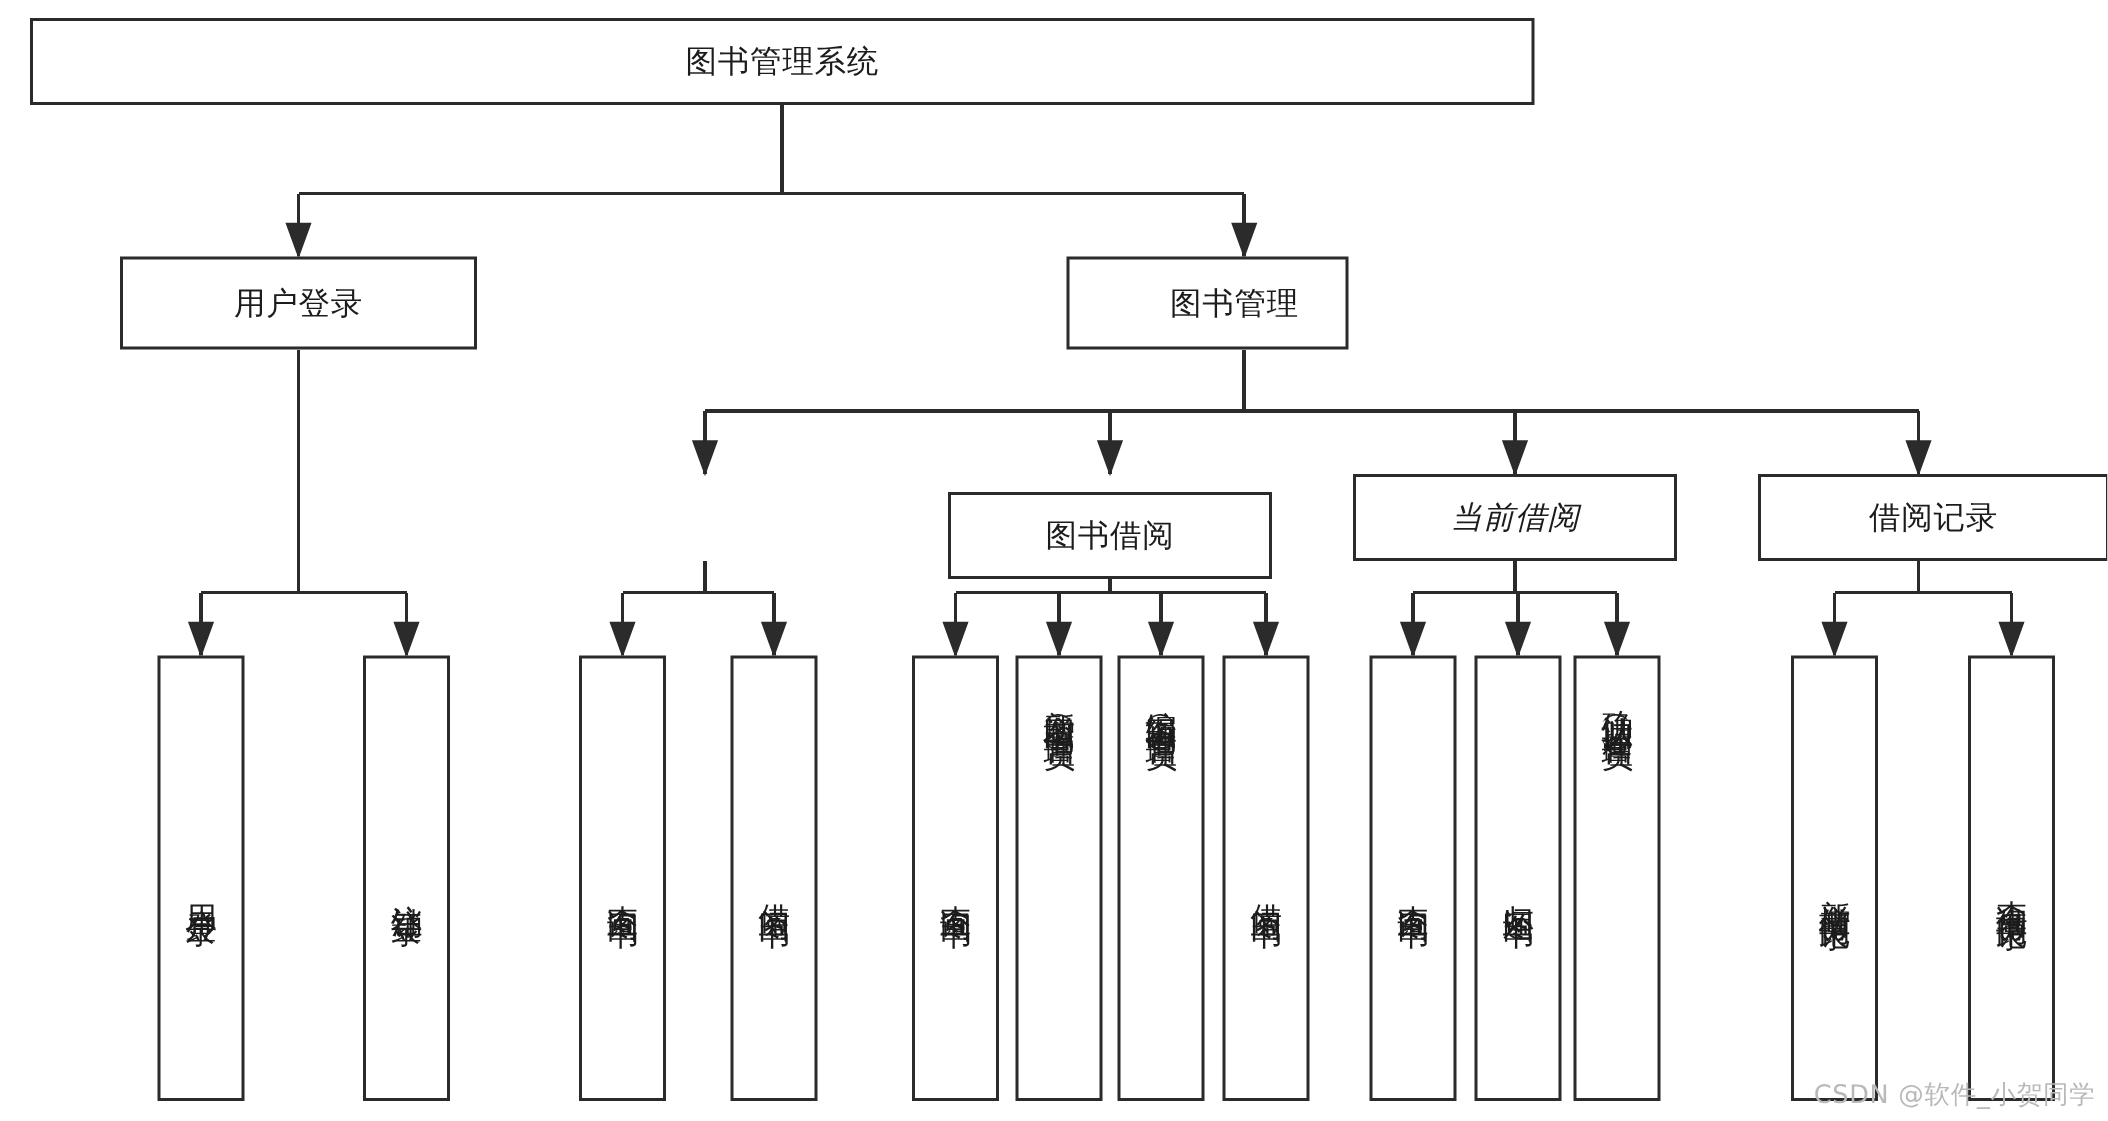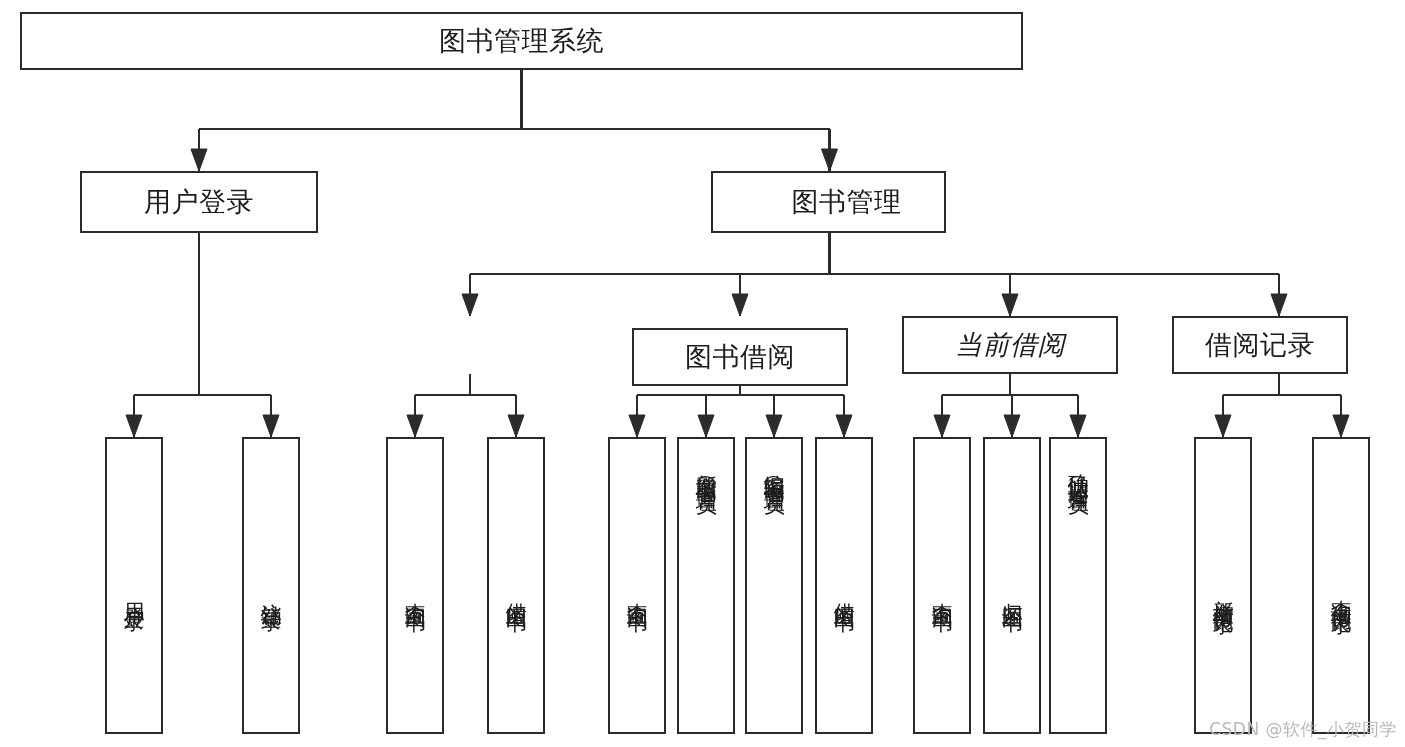--- a/index.html
+++ b/index.html
@@ -31,21 +31,21 @@
     position: absolute;
     box-sizing: border-box;
     background: #ffffff;
     border: 2.5px solid #2b2b2b;
     display: flex;
     align-items: center;
     justify-content: center;
     z-index: 2;
   }
   .node .label {
-    font-size: 27px;
+    font-size: 21px;
     line-height: 1.15;
     letter-spacing: 0.5px;
     color: #1c1c1c;
     white-space: nowrap;
     text-align: center;
   }
   .node.vertical {
     align-items: center;
     justify-content: center;
     padding-top: 18px;
@@ -141,31 +141,31 @@
       <path d="M 1333 415 L 1349 415 L 1341 437 Z" fill="#2b2b2b" stroke="#2b2b2b" stroke-width="1"></path>
     </svg>
 
   <div class="node" id="n-root" style="left: 20px; top: 12px; width: 1003px; height: 58px;">
     <span class="label">图书管理系统</span>
   </div>
 
   <div class="node" id="n-user-login" style="left: 80px; top: 171px; width: 238px; height: 62px;">
     <span class="label">用户登录</span>
   </div>
-  <div class="node" id="n-book-manage" style="left: 711px; top: 171px; width: 235px; height: 62px; padding-left: 36px;">
+  <div class="node" id="n-book-manage" style="left: 711px; top: 171px; width: 188px; height: 62px; padding-left: 36px;">
     <span class="label">图书管理</span>
   </div>
 
   <div class="node" id="n-book-borrow" style="left: 632px; top: 328px; width: 216px; height: 58px;">
     <span class="label">图书借阅</span>
   </div>
   <div class="node" id="n-current-borrow" style="left: 902px; top: 316px; width: 216px; height: 58px; font-style: italic;">
     <span class="label">当前借阅</span>
   </div>
-  <div class="node" id="n-borrow-record" style="left: 1172px; top: 316px; width: 176px; height: 58px;">
+  <div class="node" id="n-borrow-record" style="left: 1172px; top: 316px; width: 234px; height: 58px;">
     <span class="label">借阅记录</span>
   </div>
 
   <div class="node vertical mid" id="n-leaf-user-login" style="left: 105px; top: 437px; width: 58px; height: 297px;">
     <span class="label">用户登录</span>
   </div>
   <div class="node vertical mid" id="n-leaf-logout" style="left: 242px; top: 437px; width: 58px; height: 297px;">
     <span class="label">注销登录</span>
   </div>
   <div class="node vertical mid" id="n-leaf-query-book-1" style="left: 386px; top: 437px; width: 58px; height: 297px;">

